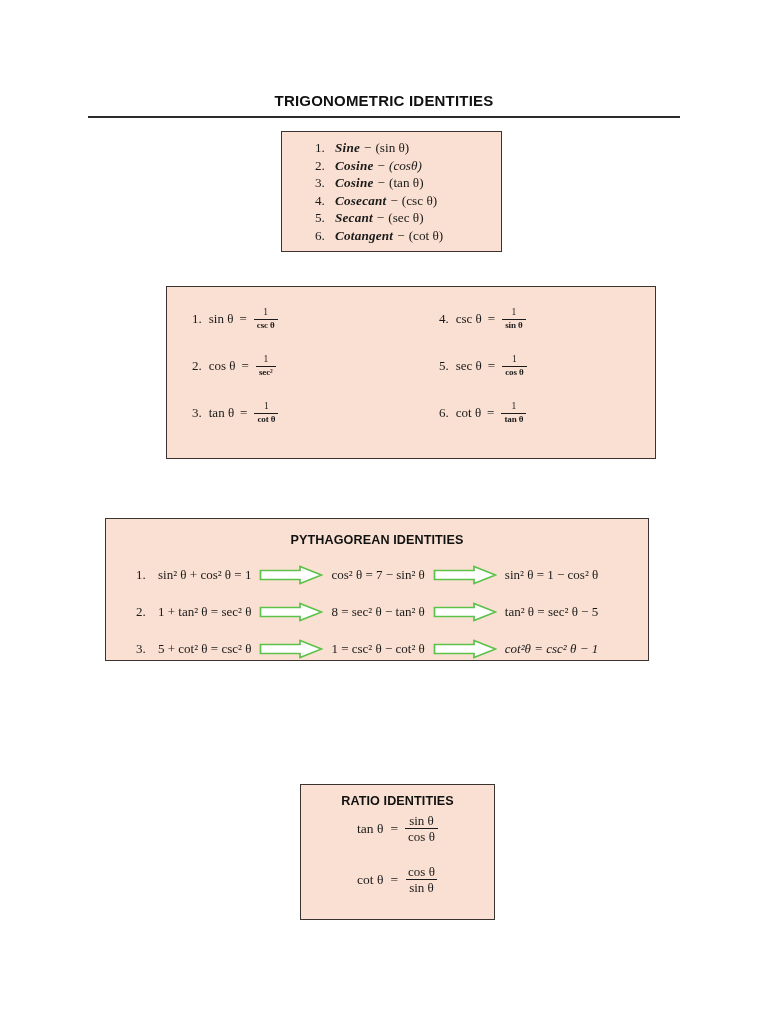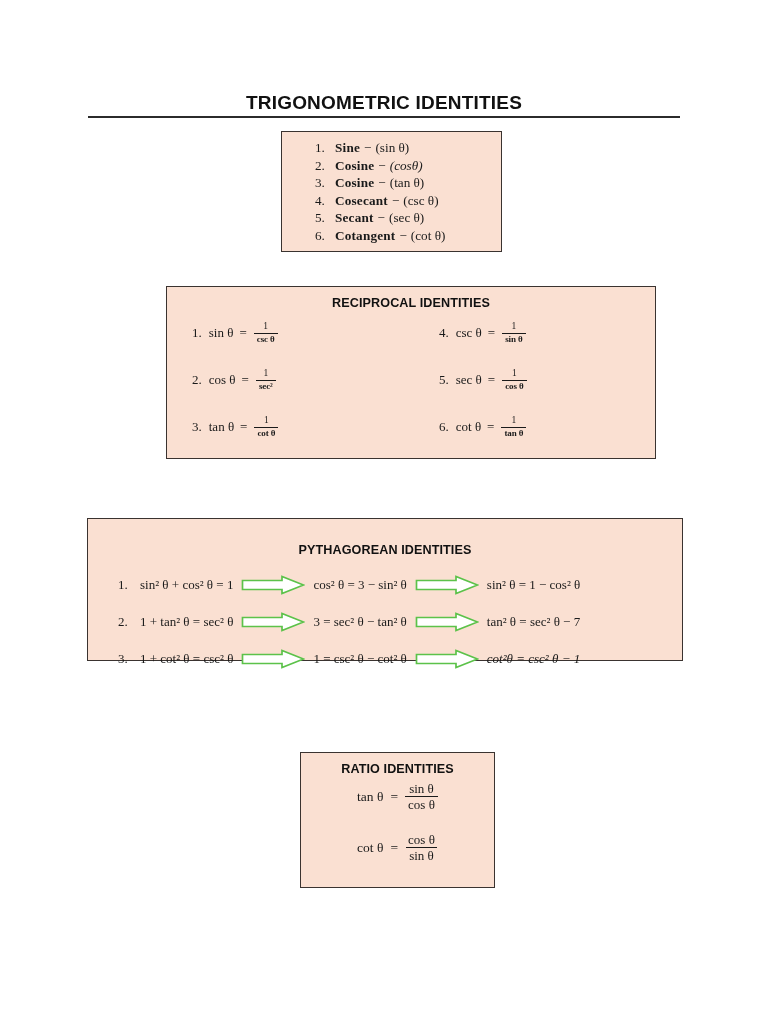--- a/index.html
+++ b/index.html
@@ -18,21 +18,21 @@
 
   
   #page-title {
     position: absolute;
     left: 88px;
     top: 92px;
     width: 592px;
     text-align: center;
     font-family: "Liberation Sans", sans-serif;
     font-weight: bold;
-    font-size: 19px;
+    font-size: 15px;
     letter-spacing: 0.2px;
     color: #111111;
   }
   #title-rule {
     position: absolute;
     left: 88px;
     top: 116px;
     width: 592px;
     height: 1.5px;
     background: #2b2b2b;
@@ -70,20 +70,21 @@
     padding-left: 33px;
   }
   .fn-num {
     font-family: "Liberation Serif", serif;
     width: 20px;
     flex: 0 0 20px;
     text-align: left;
   }
   .fn-name {
     font-family: "Liberation Serif", serif;
+    font-style: italic;
     font-weight: bold;
     letter-spacing: 0.2px;
   }
   .fn-abbr {
     font-family: "Liberation Serif", serif;
     margin-left: 4px;
   }
   .fn-abbr.italic { font-style: italic; }
 
   
@@ -125,25 +126,25 @@
     border-top: 1.1px solid #1a1a1a;
     padding: 1px 3px 0 3px;
   }
   .frac-small .num { font-size: 9.5px; }
   .frac-small .den { font-size: 9px; font-weight: bold; letter-spacing: -0.1px; }
   .frac-big .num { font-size: 13px; }
   .frac-big .den { font-size: 13px; }
 
   
   #pythagorean-panel {
-    left: 87px;
+    left: 105px;
     top: 518px;
-    width: 596px;
+    width: 544px;
     height: 143px;
-    padding-top: 24px;
+    padding-top: 14px;
   }
   #pyth-rows { margin-top: 9px; }
   .pyth-row {
     display: flex;
     align-items: center;
     height: 37px;
     padding-left: 30px;
     font-size: 13px;
     white-space: nowrap;
   }
@@ -153,21 +154,21 @@
 
   .arrow {
     flex: 0 0 auto;
     margin: 0 8px;
     display: block;
   }
 
   
   #ratio-panel {
     left: 300px;
-    top: 752px;
+    top: 784px;
     width: 195px;
     height: 136px;
     padding-top: 9px;
   }
   .ratio-eq {
     display: flex;
     align-items: center;
     justify-content: center;
     font-size: 13.5px;
     white-space: nowrap;
@@ -223,21 +224,20 @@
   <div class="fn-row">
     <span class="fn-num">6.</span>
     <span class="fn-name">Cotangent</span>
     <span class="fn-abbr">−</span>
     <span class="fn-abbr">(cot θ)</span>
   </div>
 
 </div>
 
 <div class="panel" id="reciprocal-panel">
-  <div class="panel-heading">RECIPROCAL IDENTITIES</div>
 
   <div id="reciprocal-grid">
 
     <div class="rec-item" style="left:25px;  top:4px;">
       <span class="rec-num">1.</span>
       <span class="rec-lhs">sin θ</span>
       <span class="rec-eq">=</span>
       <span class="frac frac-small">
         <span class="num">1</span>
         <span class="den">csc θ</span>
@@ -301,43 +301,43 @@
   <div class="panel-heading">PYTHAGOREAN IDENTITIES</div>
 
   <div id="pyth-rows">
 
     <div class="pyth-row">
       <span class="pyth-num">1.</span>
       <span class="pyth-expr">sin² θ + cos² θ = 1</span>
       <svg class="arrow" width="64" height="20" viewBox="0 0 64 20">
         <path d="M1.5 5.5 H41 V1.5 L62.5 10 L41 18.5 V14.5 H1.5 Z" fill="#ffffff" stroke="#5cc24a" stroke-width="1.7" stroke-linejoin="miter"></path>
       </svg>
-      <span class="pyth-expr">cos² θ = 3 − sin² θ</span>
+      <span class="pyth-expr">cos² θ = 7 − sin² θ</span>
       <svg class="arrow" width="64" height="20" viewBox="0 0 64 20">
         <path d="M1.5 5.5 H41 V1.5 L62.5 10 L41 18.5 V14.5 H1.5 Z" fill="#ffffff" stroke="#5cc24a" stroke-width="1.7" stroke-linejoin="miter"></path>
       </svg>
       <span class="pyth-expr">sin² θ = 1 − cos² θ</span>
     </div>
 
     <div class="pyth-row">
       <span class="pyth-num">2.</span>
       <span class="pyth-expr">1 + tan² θ = sec² θ</span>
       <svg class="arrow" width="64" height="20" viewBox="0 0 64 20">
         <path d="M1.5 5.5 H41 V1.5 L62.5 10 L41 18.5 V14.5 H1.5 Z" fill="#ffffff" stroke="#5cc24a" stroke-width="1.7" stroke-linejoin="miter"></path>
       </svg>
-      <span class="pyth-expr">3 = sec² θ − tan² θ</span>
-      <svg class="arrow" width="64" height="20" viewBox="0 0 64 20">
-        <path d="M1.5 5.5 H41 V1.5 L62.5 10 L41 18.5 V14.5 H1.5 Z" fill="#ffffff" stroke="#5cc24a" stroke-width="1.7" stroke-linejoin="miter"></path>
-      </svg>
-      <span class="pyth-expr">tan² θ = sec² θ − 7</span>
+      <span class="pyth-expr">8 = sec² θ − tan² θ</span>
+      <svg class="arrow" width="64" height="20" viewBox="0 0 64 20">
+        <path d="M1.5 5.5 H41 V1.5 L62.5 10 L41 18.5 V14.5 H1.5 Z" fill="#ffffff" stroke="#5cc24a" stroke-width="1.7" stroke-linejoin="miter"></path>
+      </svg>
+      <span class="pyth-expr">tan² θ = sec² θ − 5</span>
     </div>
 
     <div class="pyth-row">
       <span class="pyth-num">3.</span>
-      <span class="pyth-expr">1 + cot² θ = csc² θ</span>
+      <span class="pyth-expr">5 + cot² θ = csc² θ</span>
       <svg class="arrow" width="64" height="20" viewBox="0 0 64 20">
         <path d="M1.5 5.5 H41 V1.5 L62.5 10 L41 18.5 V14.5 H1.5 Z" fill="#ffffff" stroke="#5cc24a" stroke-width="1.7" stroke-linejoin="miter"></path>
       </svg>
       <span class="pyth-expr">1 = csc² θ − cot² θ</span>
       <svg class="arrow" width="64" height="20" viewBox="0 0 64 20">
         <path d="M1.5 5.5 H41 V1.5 L62.5 10 L41 18.5 V14.5 H1.5 Z" fill="#ffffff" stroke="#5cc24a" stroke-width="1.7" stroke-linejoin="miter"></path>
       </svg>
       <span class="pyth-expr italic">cot²θ = csc² θ − 1</span>
     </div>
 

